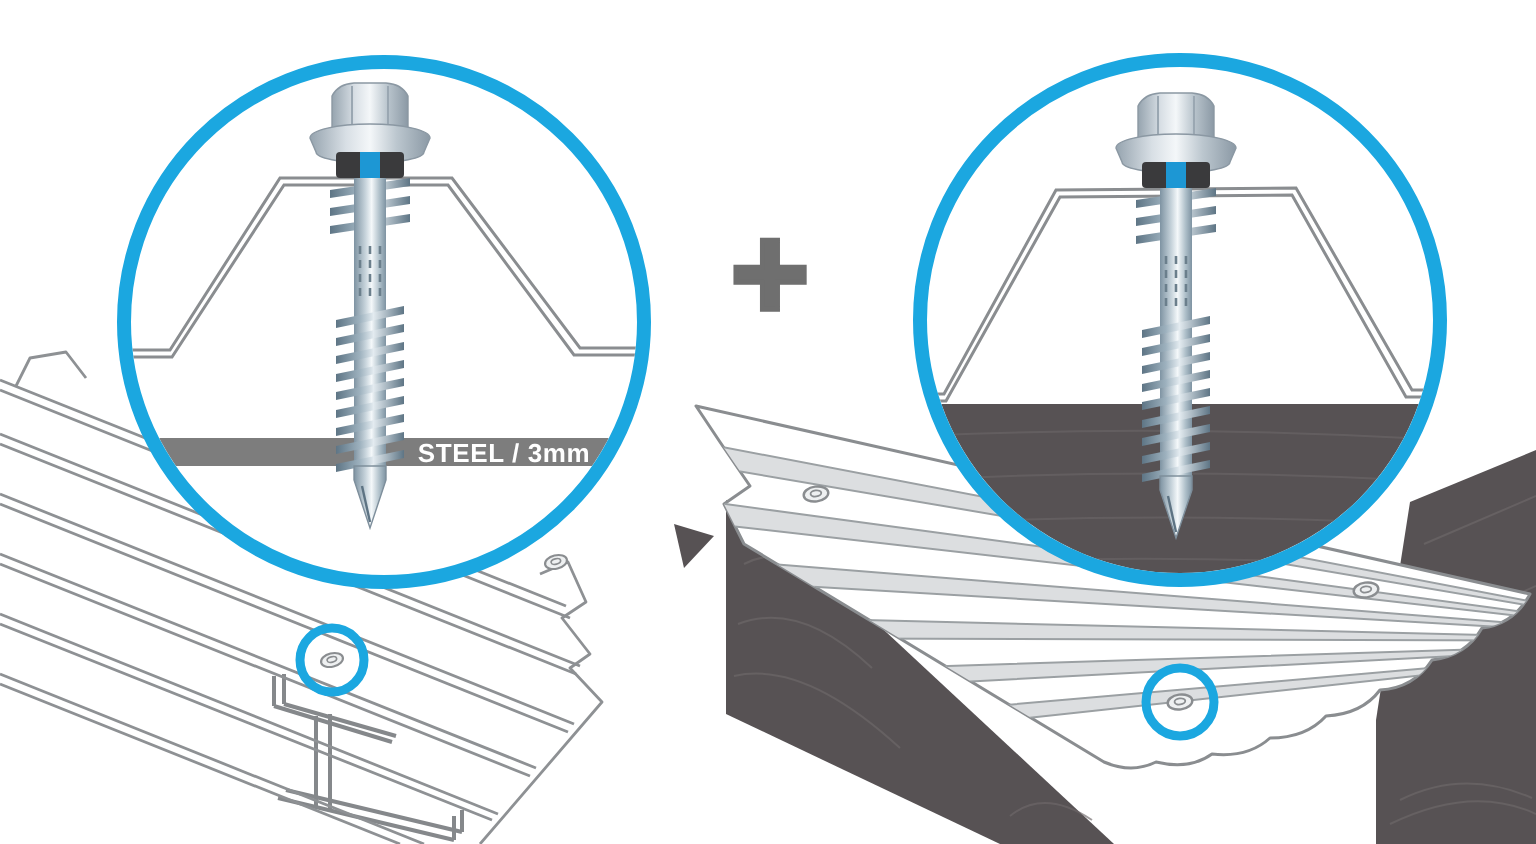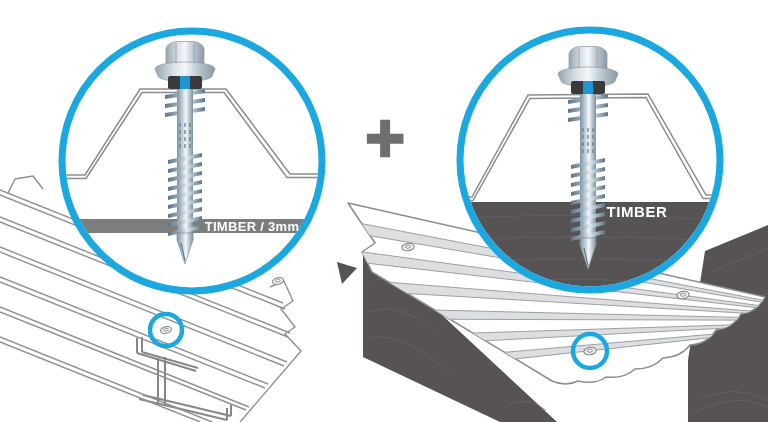--- a/index.html
+++ b/index.html
@@ -195,16 +195,15 @@
         <path d="M458,240 Q590,233 722,241"></path>
         <path d="M458,262 Q590,255 722,263"></path>
         <path d="M458,282 Q590,276 722,284"></path>
       </g>
       <use href="#screw-sym" transform="translate(538,42)"></use>
     </g>
     <circle cx="590" cy="160" r="130" fill="none" stroke="#1BA7E0" stroke-width="7"></circle>
   </g>
 </svg>
 
-  <div class="label label-steel">TIMBER / 3mm</div>
-  <div class="label label-timber">TIMBER</div>
+  <div class="label label-steel">STEEL / 3mm</div>
   <div class="plus">+</div>
 </div>
 
 </body></html>

